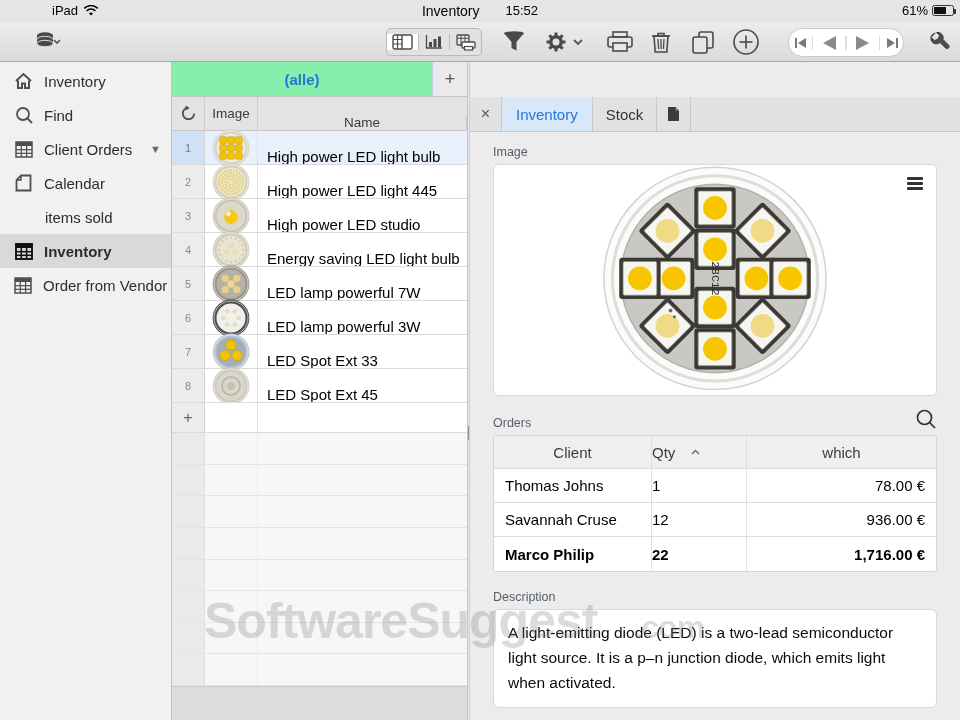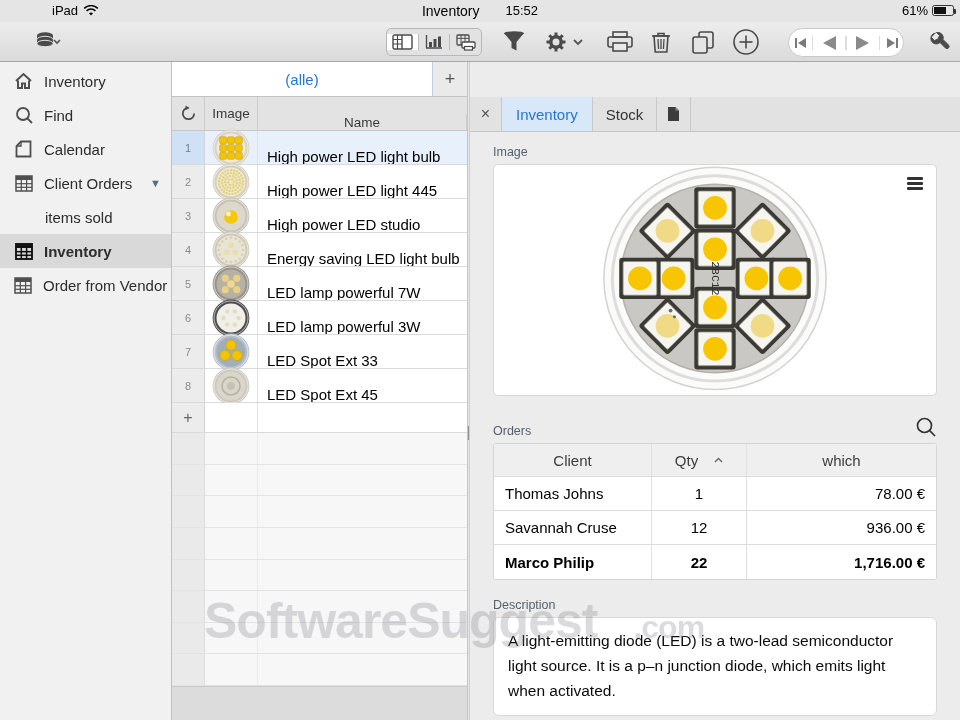--- a/index.html
+++ b/index.html
@@ -37,21 +37,21 @@
   .side-item { height:34px; display:flex; align-items:center; padding:0 10px 0 14px; gap:11px; font-size:15px; color:#2d2d2d; position:relative; cursor:default; }
   .side-item .lbl { flex:1; white-space:nowrap; }
   .side-item.sel { background:#d9d9d9; font-weight:bold; }
   .side-item.indent { padding-left:45px; }
   .side-icon { width:19px; height:19px; display:flex; align-items:center; justify-content:center; }
   .disclosure { font-size:11px; color:#5d6b77; }
 
   
   .list-panel { width:295px; height:658px; background:#fff; position:relative; display:flex; flex-direction:column; }
   .tabbar-mid { height:35px; display:flex; background:#e9e9e9; border-bottom:1px solid #c3c3c3; }
-  .tab-alle { width:261px; background:#ffffff; color:#2277d6; font-size:15px; display:flex; align-items:center; justify-content:center; border-right:1px solid #c2cfe0; }
+  .tab-alle { width:261px; background:#86efac; color:#2277d6; font-size:15px; display:flex; align-items:center; justify-content:center; border-right:1px solid #c2cfe0;font-weight:bold; }
   .tab-add { flex:1; display:flex; align-items:center; justify-content:center; font-size:18px; color:#555; background:#eaeaea; }
   .grid-row { display:flex; height:34px; border-bottom:1px solid #dadada; background:#fff; }
   .grid-row .c-num { flex:0 0 33px; background:#ececec; border-right:1px solid #d4d4d4; display:flex; align-items:center; justify-content:center; font-size:11px; color:#8a8a8a; }
   .grid-row .c-img { flex:0 0 53px; border-right:1px solid #e2e2e2; display:flex; align-items:center; justify-content:center; }
   .grid-row .c-name { flex:1; display:flex; align-items:center; padding-left:9px; font-size:15px; color:#000; white-space:nowrap; overflow:hidden;margin-top:18px; }
   .grid-header { height:34px; background:#e3e3e3; border-bottom:1px solid #c7c7c7; }
   .grid-header .c-num,.grid-header .c-img,.grid-header .c-name { background:#e3e3e3; border-right:1px solid #cccccc; color:#3a3a3a; font-size:13.5px; justify-content:center; padding-left:0; }
   .grid-row.sel { background:#e7f0fb; }
   .grid-row.sel .c-num { background:#d0e1f6; color:#6d7f95; }
   .grid-row.addrow { height:30px; }
@@ -70,27 +70,27 @@
   .detail-panel { flex:1; height:658px; background:#ececec; position:relative; overflow:hidden; }
   .tabbar-right { position:absolute; top:35px; left:0; right:0; height:35px; background:#e2e2e2; border-bottom:1px solid #c6c6c6; display:flex; }
   .rtab { display:flex; align-items:center; justify-content:center; font-size:15px; color:#333; border-right:1px solid #c9c9c9; }
   .rtab.close { width:32px; font-size:16px; color:#555; }
   .rtab.active { background:#d9e8f9; color:#2277d6; }
   .detail-body { position:absolute; top:70px; left:0; right:0; bottom:0; padding:13px 23px 0 23px; }
   .field-label { font-size:12.5px; color:#57606a; margin-bottom:5px; }
   .image-box { width:444px; height:232px; background:#fff; border:1px solid #d8d8d8; border-radius:5px; position:relative; display:flex; align-items:center; justify-content:center; }
   .hamburger { position:absolute; top:12px; right:13px; width:16px; display:flex; flex-direction:column; gap:2.5px; }
   .hamburger div { height:2.6px; background:#333; border-radius:1px; }
-  .orders-head { display:flex; align-items:flex-end; justify-content:space-between; margin-top:20px; margin-bottom:5px; }
+  .orders-head { display:flex; align-items:flex-end; justify-content:space-between; margin-top:12px; margin-bottom:5px; }
   .orders-table { width:444px; border:1px solid #d5d5d5; border-radius:3px; overflow:hidden; background:#fff; }
   .ot-row { display:flex; height:34px; border-bottom:1px solid #dcdcdc; background:#fff; }
   .ot-row:last-child { border-bottom:none;font-weight:bold; }
   .ot-head { background:#efefef; height:33px; color:#3c3c3c; font-size:14.5px; }
   .ot-c1 { flex:0 0 158px; display:flex; align-items:center; padding-left:11px; border-right:1px solid #e0e0e0; font-size:15px; }
-  .ot-c2 { flex:0 0 95px; display:flex; align-items:center; justify-content:center; border-right:1px solid #e0e0e0; font-size:15px; gap:16px; }
+  .ot-c2 { flex:0 0 95px; display:flex; align-items:center; justify-content:flex-start; border-right:1px solid #e0e0e0; font-size:15px; gap:16px; }
   .ot-c3 { flex:1; display:flex; align-items:center; justify-content:flex-end; padding-right:11px; font-size:15px; }
   .ot-head .ot-c1 { justify-content:center; padding-left:0; }
   .ot-head .ot-c3 { justify-content:center; padding-right:0; }
   .desc-label { margin-top:18px; }
   .desc-box { width:444px; min-height:92px; background:#fff; border:1px solid #d8d8d8; border-radius:6px; padding:10px 14px 12px 14px; font-size:15.5px; color:#0b0b0b; line-height:25px; }
 
   
   .watermark { position:absolute; left:204px; top:592px; z-index:60; pointer-events:none; display:flex; align-items:baseline; color:#7e7e87; opacity:0.27; font-weight:bold; letter-spacing:-1px;gap:36px; }
   .wm-main { font-size:50px; }
   .wm-suffix { font-size:32px; }
@@ -271,40 +271,40 @@
             <span class="side-icon">
               <svg width="18" height="18" viewBox="0 0 18 18">
                 <circle cx="8" cy="8" r="6" fill="none" stroke="#4f4f4f" stroke-width="1.8"></circle>
                 <line x1="12.5" y1="12.5" x2="17" y2="17" stroke="#4f4f4f" stroke-width="1.8"></line>
               </svg>
             </span>
             <span class="lbl">Find</span>
           </div>
           <div class="side-item">
             <span class="side-icon">
-              <svg width="17" height="18" viewBox="0 0 17 18">
-                <path d="M6 1.5 H15.5 V16.5 H1.5 V6 Z" fill="none" stroke="#4f4f4f" stroke-width="1.8"></path>
-                <path d="M6 1.5 V6 H1.5" fill="none" stroke="#4f4f4f" stroke-width="1.4"></path>
-              </svg>
-            </span>
-            <span class="lbl">Calendar</span>
-          </div>
-          <div class="side-item">
-            <span class="side-icon">
               <svg width="18" height="17" viewBox="0 0 18 17">
                 <rect x="1" y="1" width="16" height="15" fill="none" stroke="#4f4f4f" stroke-width="1.5"></rect>
                 <rect x="1" y="1" width="16" height="4" fill="#4f4f4f"></rect>
                 <line x1="6.3" y1="1" x2="6.3" y2="16" stroke="#4f4f4f" stroke-width="1.2000000000000002"></line>
                 <line x1="11.6" y1="1" x2="11.6" y2="16" stroke="#4f4f4f" stroke-width="1.2000000000000002"></line>
                 <line x1="1" y1="8.7" x2="17" y2="8.7" stroke="#4f4f4f" stroke-width="1.2000000000000002"></line>
                 <line x1="1" y1="12.3" x2="17" y2="12.3" stroke="#4f4f4f" stroke-width="1.2000000000000002"></line>
               </svg>
             </span>
             <span class="lbl">Client Orders</span>
             <span class="disclosure">▼</span>
+          </div>
+          <div class="side-item">
+            <span class="side-icon">
+              <svg width="17" height="18" viewBox="0 0 17 18">
+                <path d="M6 1.5 H15.5 V16.5 H1.5 V6 Z" fill="none" stroke="#4f4f4f" stroke-width="1.8"></path>
+                <path d="M6 1.5 V6 H1.5" fill="none" stroke="#4f4f4f" stroke-width="1.4"></path>
+              </svg>
+            </span>
+            <span class="lbl">Calendar</span>
           </div>
           <div class="side-item indent">
             <span class="lbl">items sold</span>
           </div>
           <div class="side-item sel">
             <span class="side-icon">
               <svg width="18" height="17" viewBox="0 0 18 17">
                 <rect x="1" y="1" width="16" height="15" fill="none" stroke="#111" stroke-width="1.9"></rect>
                 <rect x="1" y="1" width="16" height="4" fill="#111"></rect>
                 <line x1="6.3" y1="1" x2="6.3" y2="16" stroke="#111" stroke-width="1.52"></line>

